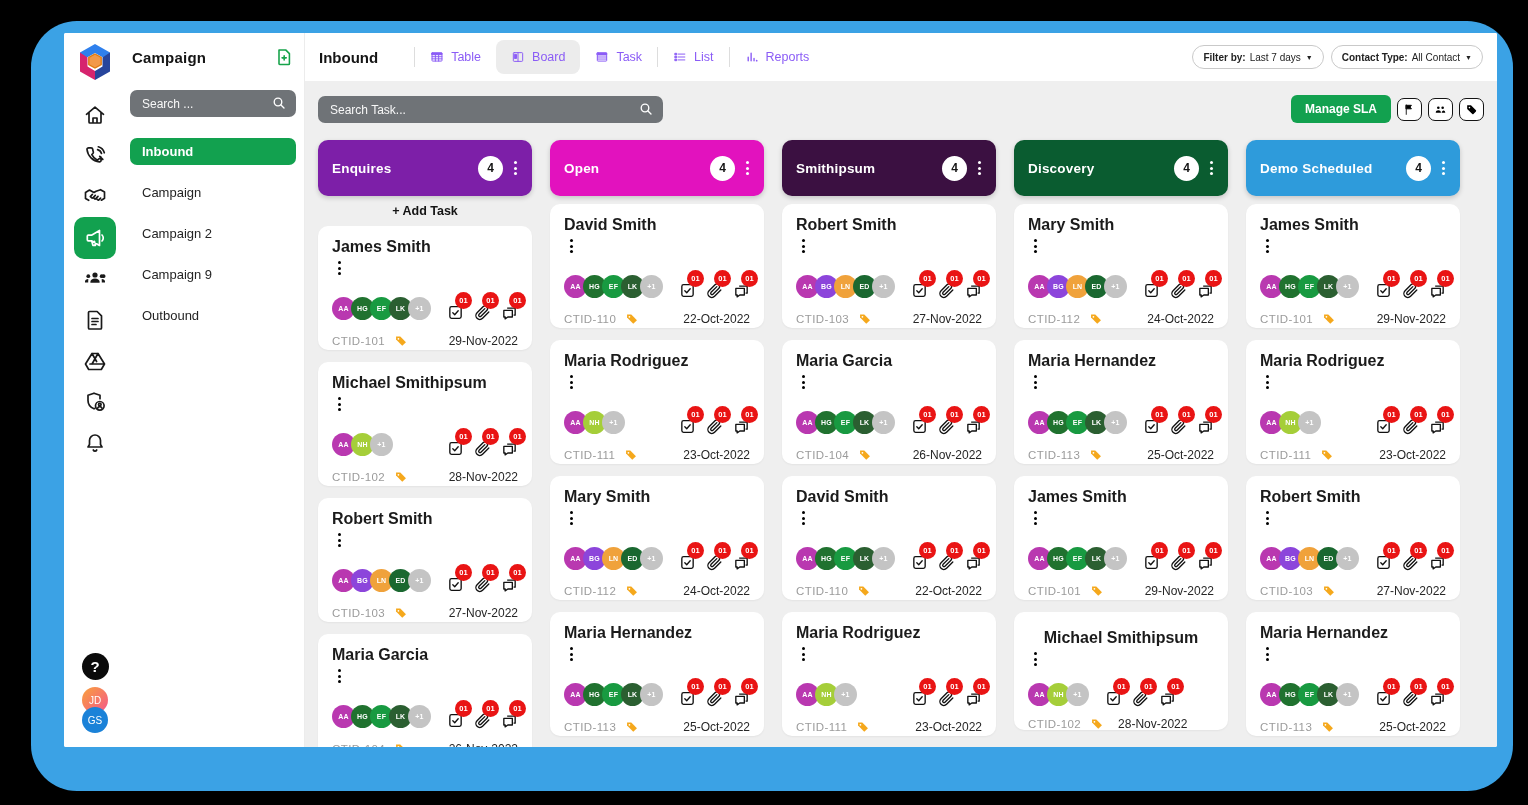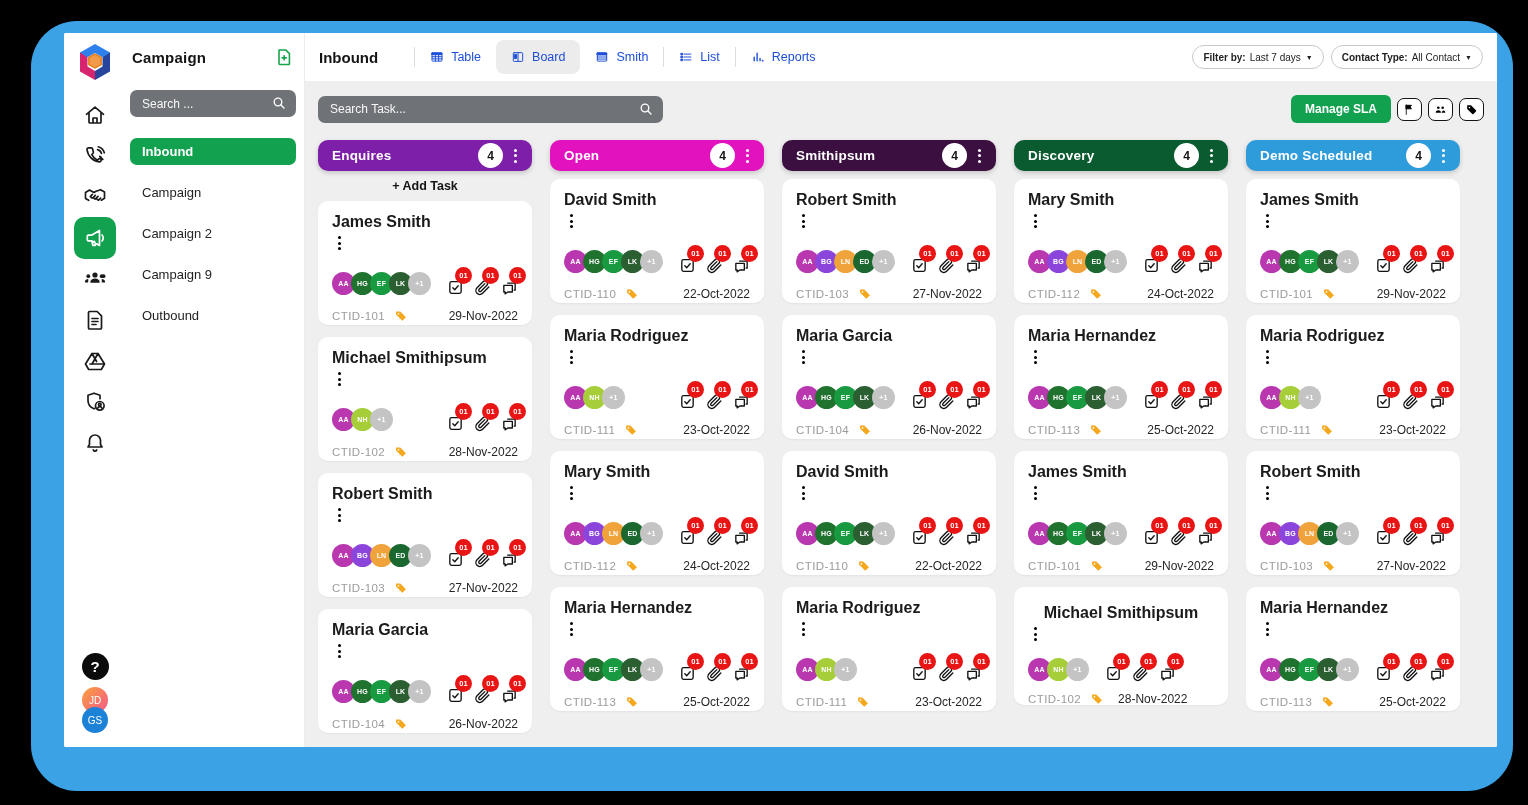--- a/index.html
+++ b/index.html
@@ -42,37 +42,37 @@
   .search-ico{position:absolute;right:9px;top:5px;width:16px;height:16px;pointer-events:none;}
   .side-list{margin-top:21px;display:flex;flex-direction:column;}
   .side-item{font-size:13px;color:#242424;padding:6px 12px;margin-bottom:14px;border-radius:7px;cursor:pointer;}
   .side-item.active{background:var(--green,#12A14F);color:#fff;font-weight:700;}
   
   .main{flex:1;display:flex;flex-direction:column;background:var(--board-bg,#EFEFEF);min-width:0;}
   .topbar{height:48px;flex:0 0 48px;background:#fff;display:flex;align-items:center;padding:0 14px;}
   .page-title{font-size:15px;font-weight:700;color:#151515;margin-right:36px;}
   .tabs{display:flex;align-items:center;height:100%;}
   .tab-sep{width:1px;height:20px;background:#ddd;}
-  .tab{display:flex;align-items:flex-end;gap:7px;font-size:12.5px;color:#1d4ed8;padding:10px 15px;cursor:pointer;border-radius:8px;}
+  .tab{display:flex;align-items:flex-end;gap:7px;font-size:12.5px;color:#8b5cf6;padding:10px 15px;cursor:pointer;border-radius:8px;}
   .tab svg{width:14px;height:14px;}
   .tab.active{background:#ECECEC;}
   .top-right{margin-left:auto;display:flex;gap:7px;}
   .pill{border:1px solid #c9c9c9;border-radius:12px;height:22px;display:flex;align-items:center;gap:4px;padding:0 10px;font-size:10px;color:#222;background:#fff;cursor:pointer;}
   .pill b{font-weight:700;}
   .pill .caret{font-size:7px;line-height:1;margin-left:1px;}
   
   .board-area{flex:1;padding:14px 13px;overflow:hidden;}
-  .board-toolbar{display:flex;align-items:center;margin-bottom:17px;}
+  .board-toolbar{display:flex;align-items:flex-end;margin-bottom:17px;}
   .task-search{position:relative;width:345px;}
   .toolbar-right{margin-left:auto;display:flex;align-items:center;gap:6px;}
   .btn-sla{background:var(--green,#12A14F);color:#fff;border:none;font-weight:700;font-size:12px;padding:7px 14px;border-radius:6px;cursor:pointer;font-family:"Liberation Sans",sans-serif;}
   .icon-btn{width:25px;height:23px;background:#fff;border:1.6px solid #141414;border-radius:7px;display:flex;align-items:center;justify-content:center;cursor:pointer;padding:0;}
   .icon-btn svg{width:13px;height:13px;}
   .board{display:grid;grid-template-columns:repeat(5,214px);gap:18px;align-items:start;}
-  .col-header{height:31px;border-radius:10px;display:flex;align-items:center;padding:0 9px 0 14px;color:#fff;box-shadow:0 2px 5px rgba(0,0,0,.18);}
+  .col-header{height:56px;border-radius:10px;display:flex;align-items:center;padding:0 9px 0 14px;color:#fff;box-shadow:0 2px 5px rgba(0,0,0,.18);}
   .col-title{font-size:13.5px;font-weight:700;letter-spacing:.2px;}
   .col-count{margin-left:auto;width:25px;height:25px;border-radius:50%;background:#fff;color:#141414;font-size:12px;font-weight:700;display:flex;align-items:center;justify-content:center;}
   .dots{display:flex;flex-direction:column;gap:2.5px;padding:5px 6px;cursor:pointer;}
   .dots i{width:3px;height:3px;border-radius:50%;background:currentColor;display:block;}
   .col-header .dots{margin-left:5px;color:#fff;}
   .add-task{text-align:center;font-size:12.5px;font-weight:600;color:#141414;margin-top:8px;cursor:pointer;}
   .cards{display:flex;flex-direction:column;gap:12px;margin-top:8px;}
   .card{position:relative;background:#fff;border-radius:10px;height:100px;padding:12px 14px;box-sizing:content-box;box-shadow:0 1px 2px rgba(0,0,0,.05);cursor:pointer;}
   .card-name{font-size:16px;font-weight:700;color:#1b1b1b;}
   .card-mid{display:flex;align-items:center;margin-top:14px;height:28px;}
@@ -241,21 +241,21 @@
               <span>Board</span>
             </div>
             <div class="tab">
               <span style="display: flex;">
                 <svg viewBox="0 0 24 24" fill="none" stroke="currentColor" stroke-width="1.7" stroke-linecap="round" stroke-linejoin="round" style="width: 14px; height: 14px;">
                   <path d="M4 5h16v3.5H4z" fill="currentColor"></path>
                   <rect x="4" y="5" width="16" height="14" rx="1"></rect>
                   <path d="M4 12h16M4 15.5h16"></path>
                 </svg>
               </span>
-              <span>Smith</span>
+              <span>Task</span>
             </div>
             <span class="tab-sep"></span>
             <div class="tab">
               <span style="display: flex;">
                 <svg viewBox="0 0 24 24" fill="none" stroke="currentColor" stroke-width="1.7" stroke-linecap="round" stroke-linejoin="round" style="width: 14px; height: 14px;">
                   <path d="M8.8 7h11.5M8.8 12h11.5M8.8 17h11.5"></path>
                   <rect x="3.7" y="5.7" width="2.6" height="2.6" fill="currentColor"></rect>
                   <rect x="3.7" y="10.7" width="2.6" height="2.6" fill="currentColor"></rect>
                   <rect x="3.7" y="15.7" width="2.6" height="2.6" fill="currentColor"></rect>
                 </svg>

